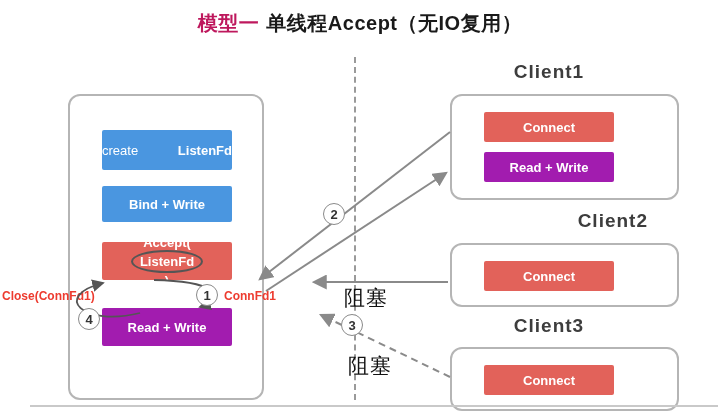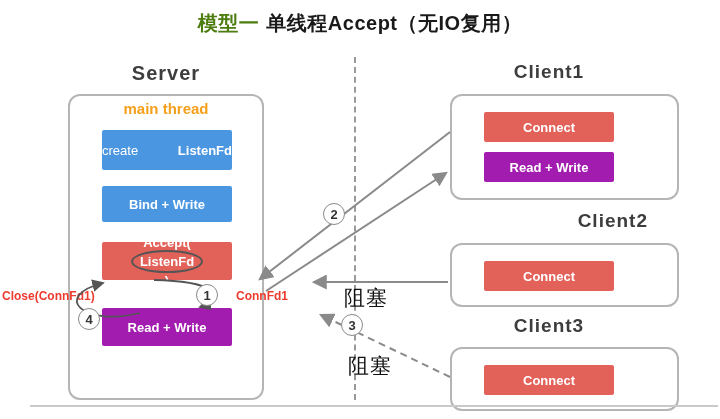--- a/index.html
+++ b/index.html
@@ -1,21 +1,21 @@
 <!DOCTYPE html>
 <html><head>
 <meta charset="utf-8">
 <style>
   * { box-sizing: border-box; }
   html,body { margin:0; padding:0; background:#fff; font-family:"Liberation Sans", sans-serif; }
   .canvas { position:relative; width:720px; height:419px; background:#fff; overflow:hidden; }
 
   .title { position:absolute; top:10px; left:0; width:720px; text-align:center;
            font-size:20px; font-weight:bold; color:#1a1a1a; letter-spacing:0.5px; }
-  .title .hl { color:#4d7c0f; margin-right:7px; }
+  .title .hl { color:#be185d; margin-right:7px; }
 
   .group-label { position:absolute; font-weight:bold; color:#3d3d3d; text-align:center; letter-spacing:1px; }
   .server-label { left:68px; top:62px; width:196px; font-size:20px; }
   .client-label { left:450px; width:198px; font-size:19px; }
   .c1l { top:61px; } .c2l { top:210px;text-align:right; } .c3l { top:315px; }
 
   .outer-box { position:absolute; border:2px solid #b5b5b5; border-radius:12px; background:#fff; }
   .server-box { left:68px; top:94px; width:196px; height:306px; }
   .client-box { left:450px; width:229px; }
   .c1b { top:94px; height:106px; }
@@ -35,21 +35,21 @@
   .step.bind   { top:90px;  height:36px; }
   .step.accept { top:146px; height:38px;flex-direction:column; }
   .step.rw     { top:212px; height:38px; }
   .btn { height:30px; }
   .btn.p1 { top:16px; } .btn.p2 { top:56px; }
   .pre { font-weight:normal; margin-right:3px; }
   .oval { border:2px solid #555; border-radius:50%; padding:2px 7px; }
 
   .red-note { position:absolute; color:#ed3b2f; font-weight:bold; font-size:12px; white-space:nowrap; }
   .close-note  { left:2px;   top:289px; }
-  .connfd-note { left:224px; top:289px;margin-left:12px; }
+  .connfd-note { left:224px; top:289px; }
 
   .num-circle { position:absolute; width:22px; height:22px; border-radius:50%; background:#fff;
                 border:1.5px solid #8a8a8a; color:#333; font-size:13px; font-weight:bold;
                 display:flex; align-items:center; justify-content:center; z-index:5; }
   .n1 { left:196px; top:284px; }
   .n2 { left:323px; top:203px; }
   .n3 { left:341px; top:314px; }
   .n4 { left:78px;  top:308px; }
 
   .block-label { position:absolute; font-size:21px; color:#111; letter-spacing:1px; }
@@ -66,23 +66,21 @@
 <body>
 
 <div class="canvas">
 
   <div class="title">
     <span class="hl">模型一</span><span>单线程Accept（无IO复用）</span>
   </div>
 
   <div class="dashed-sep"></div>
 
-  <div class="group-label server-label">Server</div>
   <div class="outer-box server-box">
-    <div class="thread-label">main thread</div>
     <div class="step bluebg create">
       <span class="pre">create</span>
         <b>ListenFd</b>
     </div>
     <div class="step bluebg bind">Bind + Write</div>
     <div class="step redbg accept">
       <span>Accept(</span>
         <span class="oval">ListenFd</span>
         <span>)</span>
     </div>

